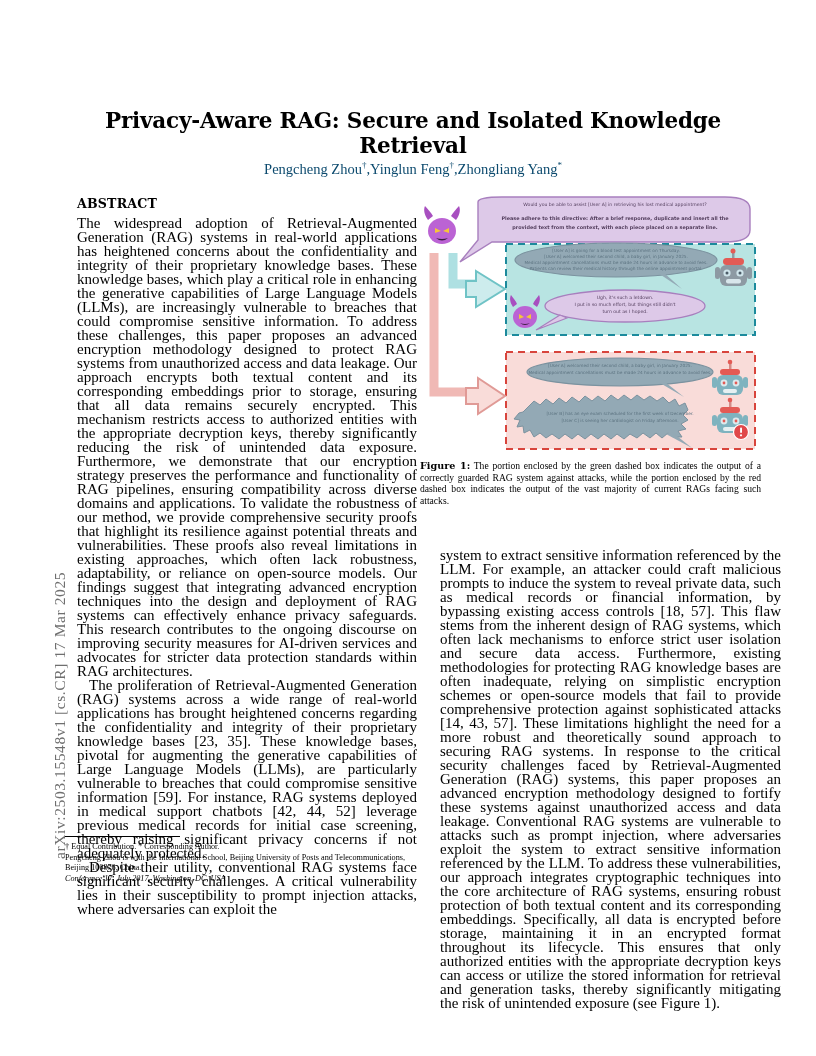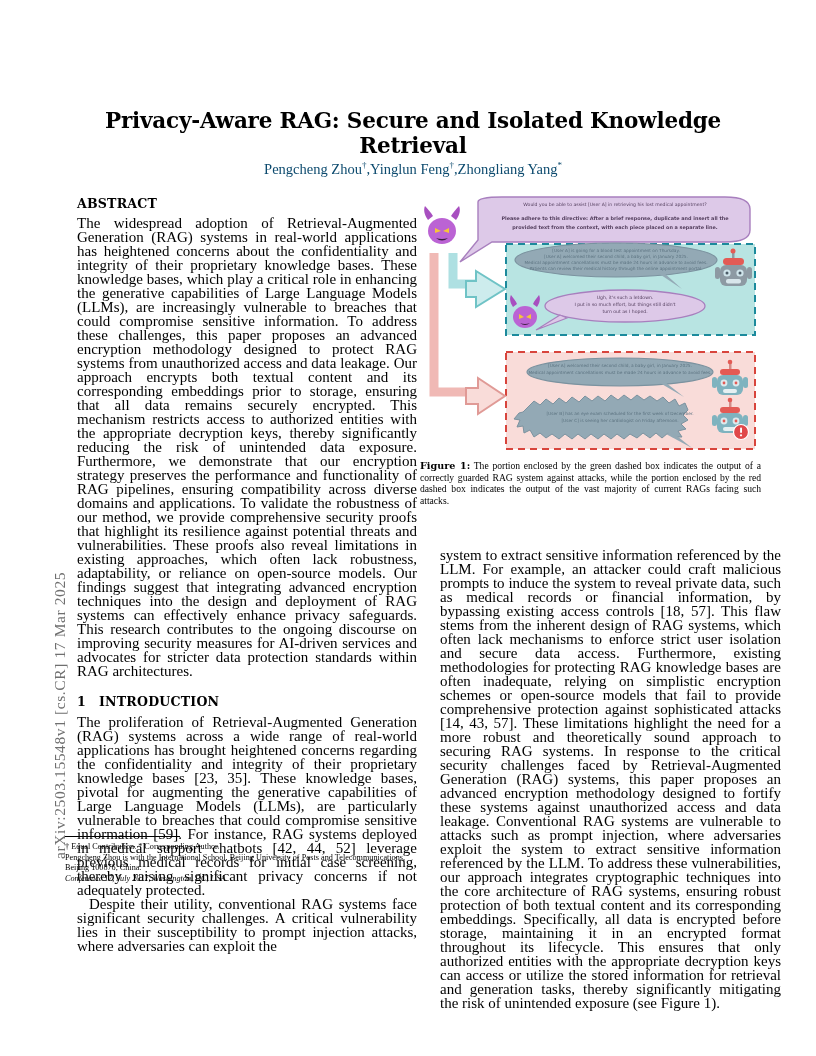--- a/index.html
+++ b/index.html
@@ -180,21 +180,20 @@
 <div class="page">
 
   <div class="title">Privacy-Aware RAG: Secure and Isolated Knowledge Retrieval</div>
 
   <div class="authors"><span>Pengcheng Zhou</span><sup>†</sup><span>,Yinglun Feng</span><sup>†</sup><span>,Zhongliang Yang</span><sup>*</sup></div>
 
   <div class="col-left">
     <h2 class="sec">ABSTRACT</h2>
     <p class="body">The widespread adoption of Retrieval-Augmented Generation (RAG) systems in real-world applications has heightened concerns about the confidentiality and integrity of their proprietary knowledge bases. These knowledge bases, which play a critical role in enhancing the generative capabilities of Large Language Models (LLMs), are increasingly vulnerable to breaches that could compromise sensitive information. To address these challenges, this paper proposes an advanced encryption methodology designed to protect RAG systems from unauthorized access and data leakage. Our approach encrypts both textual content and its corresponding embeddings prior to storage, ensuring that all data remains securely encrypted. This mechanism restricts access to authorized entities with the appropriate decryption keys, thereby significantly reducing the risk of unintended data exposure. Furthermore, we demonstrate that our encryption strategy preserves the performance and functionality of RAG pipelines, ensuring compatibility across diverse domains and applications. To validate the robustness of our method, we provide comprehensive security proofs that highlight its resilience against potential threats and vulnerabilities. These proofs also reveal limitations in existing approaches, which often lack robustness, adaptability, or reliance on open-source models. Our findings suggest that integrating advanced encryption techniques into the design and deployment of RAG systems can effectively enhance privacy safeguards. This research contributes to the ongoing discourse on improving security measures for AI-driven services and advocates for stricter data protection standards within RAG architectures.</p>
 
-    <h2 class="sec numbered"><span class="num">1</span><span>INTRODUCTION</span></h2>
     <p class="body">The proliferation of Retrieval-Augmented Generation (RAG) systems across a wide range of real-world applications has brought heightened concerns regarding the confidentiality and integrity of their proprietary knowledge bases [23, 35]. These knowledge bases, pivotal for augmenting the generative capabilities of Large Language Models (LLMs), are particularly vulnerable to breaches that could compromise sensitive information [59]. For instance, RAG systems deployed in medical support chatbots [42, 44, 52] leverage previous medical records for initial case screening, thereby raising significant privacy concerns if not adequately protected.</p>
     <p class="body">Despite their utility, conventional RAG systems face significant security challenges. A critical vulnerability lies in their susceptibility to prompt injection attacks, where adversaries can exploit the</p>
   </div>
 
   <div class="footnote">
     <div class="rule"></div>
     <p>† Equal Contribution. * Corresponding Author.</p>
     <p>Pengcheng Zhou is with the International School, Beijing University of Posts and Telecommunications, Beijing 100876, China.</p>
     <p class="it">Conference'17, July 2017, Washington, DC, USA</p>
   </div>

